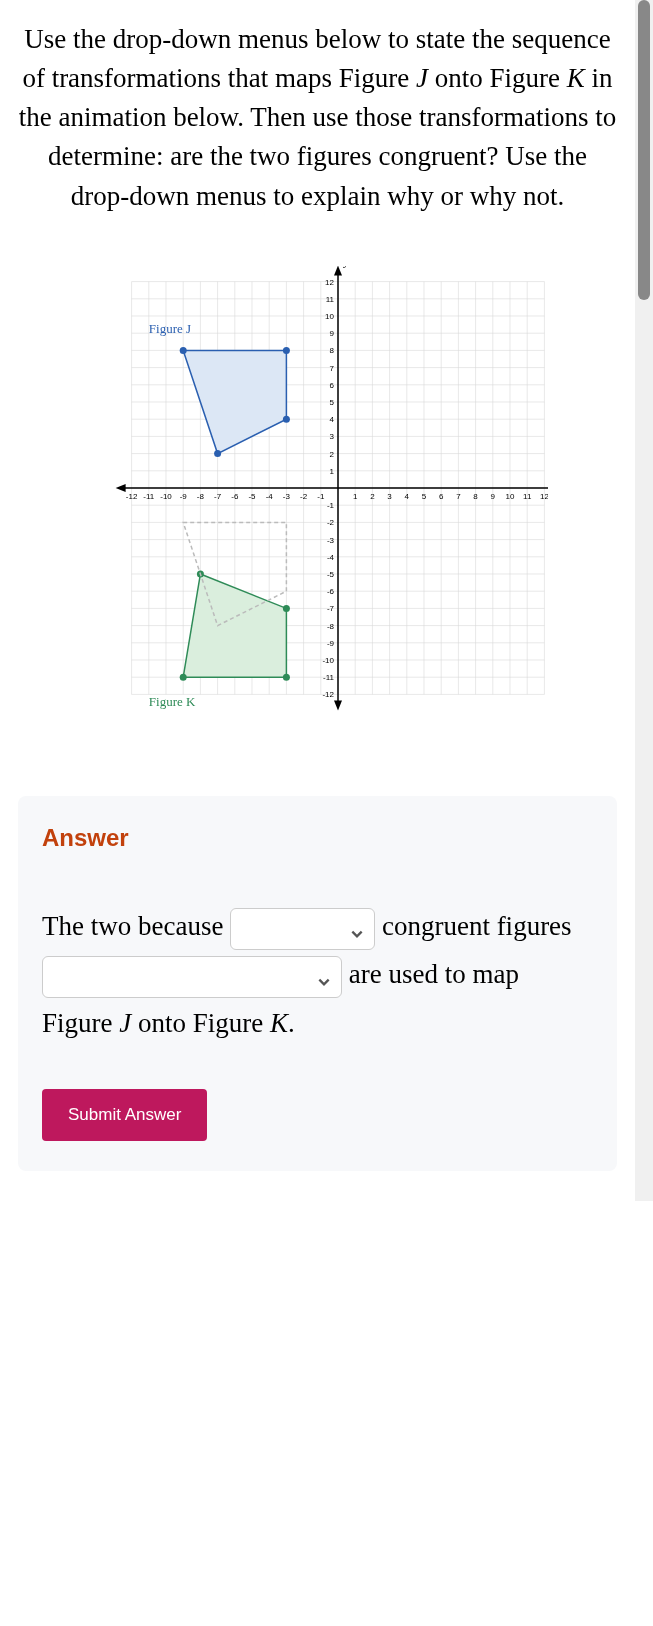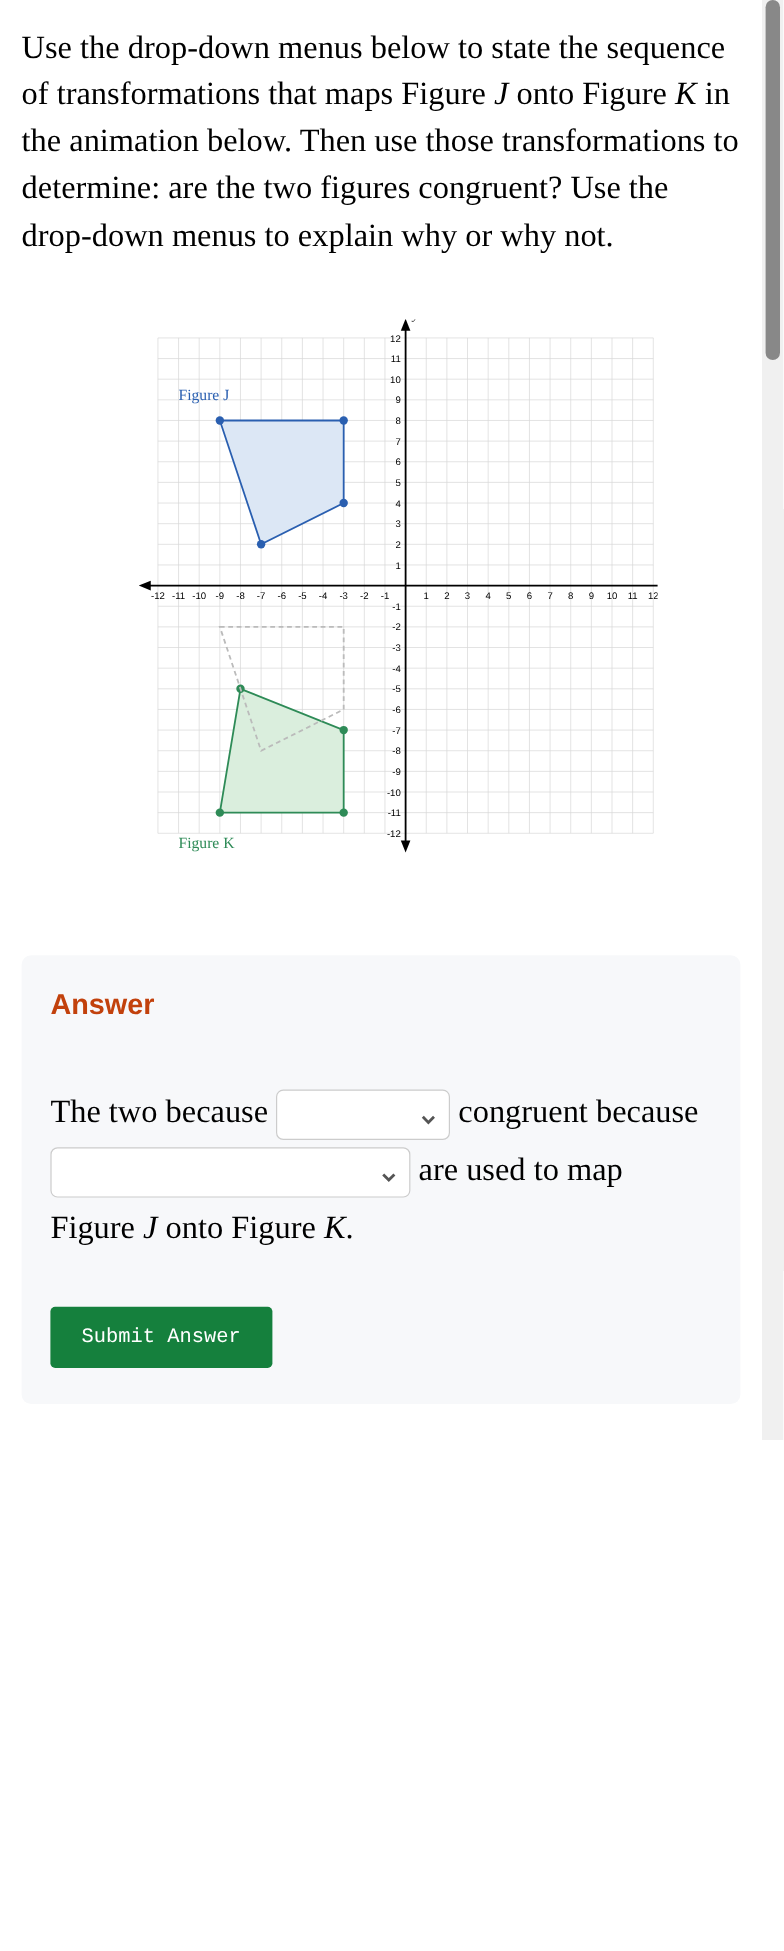--- a/index.html
+++ b/index.html
@@ -25,20 +25,21 @@
   background: #888;
   border-radius: 6px;
   height: 300px;
   position: absolute;
   top: 0;
 }
 .question-text {
   font-size: 27px;
   line-height: 1.45;
   color: #000;
+  text-align: center;
 }
 .question-text .figletter {
   font-style: italic;
   font-family: 'Times New Roman', serif;
 }
 .chart-container {
   display:flex;
   justify-content:center;
   margin: 50px 0 60px 0;
 }
@@ -84,26 +85,26 @@
 .dropdown.med { width: 180px; }
 .dropdown.sm { width: 145px; }
 .dropdown.lg { width: 300px; }
 .chevron {
   width: 14px; height: 14px;
   display:inline-block;
 }
 .chevron svg { width:100%; height:100%; stroke:#555; stroke-width:2; fill:none; }
 .submit-btn {
   margin-top: 42px;
-  background: #15803d;
+  background: #be185d;
   color: #fff;
   border: none;
   border-radius: 4px;
   padding: 16px 26px;
-  font-family: Liberation Mono, monospace;
+  font-family: Liberation Sans, sans-serif;
   font-size: 17px;
   cursor: pointer;
   text-align: center;
 }
 .period { font-size:27px; margin-left:6px; }
 </style>
 </head>
 <body>
 
 <div class="main-content">
@@ -240,21 +241,21 @@
     <div class="answer-title">Answer</div>
 
 
     <div class="sentence">
       <span>The two because</span>
       <span class="dropdown sm">
         <span class="chevron"><svg viewBox="0 0 12 12">
               <polyline points="2,4 6,8 10,4"></polyline>
             </svg></span>
       </span>
-      <span>congruent because</span>
+      <span>congruent figures</span>
       <br>
       <span class="dropdown lg">
         <span class="chevron"><svg viewBox="0 0 12 12">
               <polyline points="2,4 6,8 10,4"></polyline>
             </svg></span>
       </span>
       <span>are used to map Figure </span><span class="figletter">J</span><span> onto Figure </span><span class="figletter">K</span><span>.</span>
     </div>
 
     <button class="submit-btn">Submit Answer</button>

